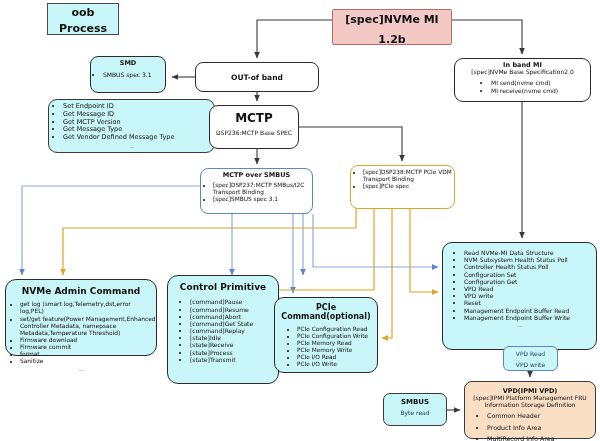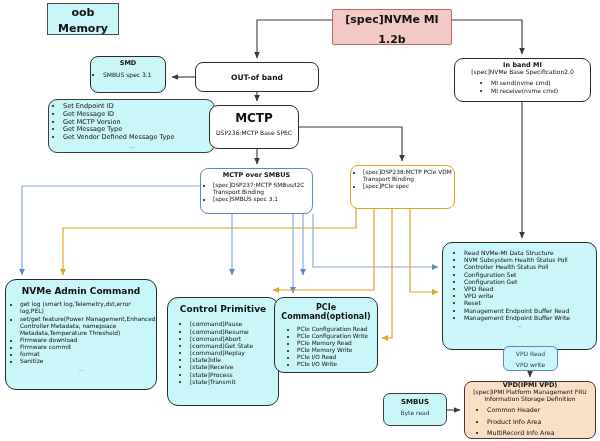--- a/index.html
+++ b/index.html
@@ -93,37 +93,37 @@
   #mctp-over-smbus ul.bul{font-size:5.8px; padding-left:12px; margin-top:3px;}
 
   #mctp-over-pcie{left:350px; top:165px; width:105px; height:44px; border-radius:8px;}
   #mctp-over-pcie .ttl{font-size:6.5px; padding-top:3px;}
   #mctp-over-pcie ul.bul{font-size:5.8px; padding-left:12px; margin-top:3px;}
 
   #nvme-mi-command{left:442px; top:242px; width:155px; height:108px; border-radius:10px;}
   #nvme-mi-command .ttl{font-size:9px; padding-top:6px;}
   #nvme-mi-command ul.bul{font-size:6px; padding-left:21px; margin-top:6px;}
 
-  #nvme-admin-command{left:5px; top:279px; width:152px; height:111px; border-radius:11px;}
+  #nvme-admin-command{left:5px; top:279px; width:152px; height:77px; border-radius:11px;}
   #nvme-admin-command .ttl{font-size:9px; padding-top:6px;}
   #nvme-admin-command ul.bul{font-size:5.9px; padding-left:14px; margin-top:5px;}
 
-  #control-primitive{left:167px; top:297px; width:112px; height:109px; border-radius:11px;}
+  #control-primitive{left:167px; top:275px; width:112px; height:109px; border-radius:11px;}
   #control-primitive .ttl{font-size:9px; padding-top:6px;}
   #control-primitive ul.bul{font-size:6px; padding-left:22px; margin-top:6px;}
 
   #pcie-command{left:274px; top:297px; width:104px; height:76px; border-radius:10px;}
   #pcie-command .ttl{font-size:8px; padding-top:5px;}
   #pcie-command ul.bul{font-size:5.8px; padding-left:22px; margin-top:5px;}
 
   #vpd-mini{left:503px; top:346px; width:55px; height:25px;}
   #vpd-mini .sub{font-size:6px; padding-top:4px; color:#1a3a5a;}
 
   #vpd-ipmi{left:464px; top:381px; width:132px; height:58px; border-radius:8px;}
-  #vpd-ipmi .ttl{font-size:6.5px; padding-top:0;}
+  #vpd-ipmi .ttl{font-size:6.5px; padding-top:6px;}
   #vpd-ipmi .sub{font-size:6px; padding:0 4px;}
   #vpd-ipmi ul.bul{font-size:6.3px; padding-left:22px; margin-top:3px;}
   #vpd-ipmi ul.bul li{margin-bottom:4px;}
 
   #smbus-byte{left:383px; top:393px; width:64px; height:33px; border-radius:7px; border-color:#3a3a3a;}
   #smbus-byte .ttl{font-size:7px; padding-top:4px;}
   #smbus-byte .sub{font-size:6px; padding-top:4px; color:#15344f;}
 </style>
 </head>
 <body>
@@ -180,21 +180,21 @@
       <path d="M350,190 L356,190 L356,209"></path>
       <path d="M356,209 L356,228 L63,228 L63,275" marker-end="url(#ah-orange)"></path>
       <path d="M374,209 L374,290 L273,290" marker-end="url(#ah-orange)"></path>
       <path d="M392,209 L392,338 L382,338" marker-end="url(#ah-orange)"></path>
       <path d="M410,209 L410,292 L438,292" marker-end="url(#ah-orange)"></path>
     </g>
   </svg>
 
   <div class="node sq" id="oob-command">
     <div class="ttl">oob</div>
-    <div class="ttl">Memory</div>
+    <div class="ttl">Process</div>
   </div>
 
   <div class="node pink" id="spec-nvme-mi">
     <div class="ttl">[spec]NVMe MI 1.2b</div>
   </div>
 
   <div class="node plain" id="out-of-band">
     <div class="ttl">OUT-of band</div>
   </div>
 

